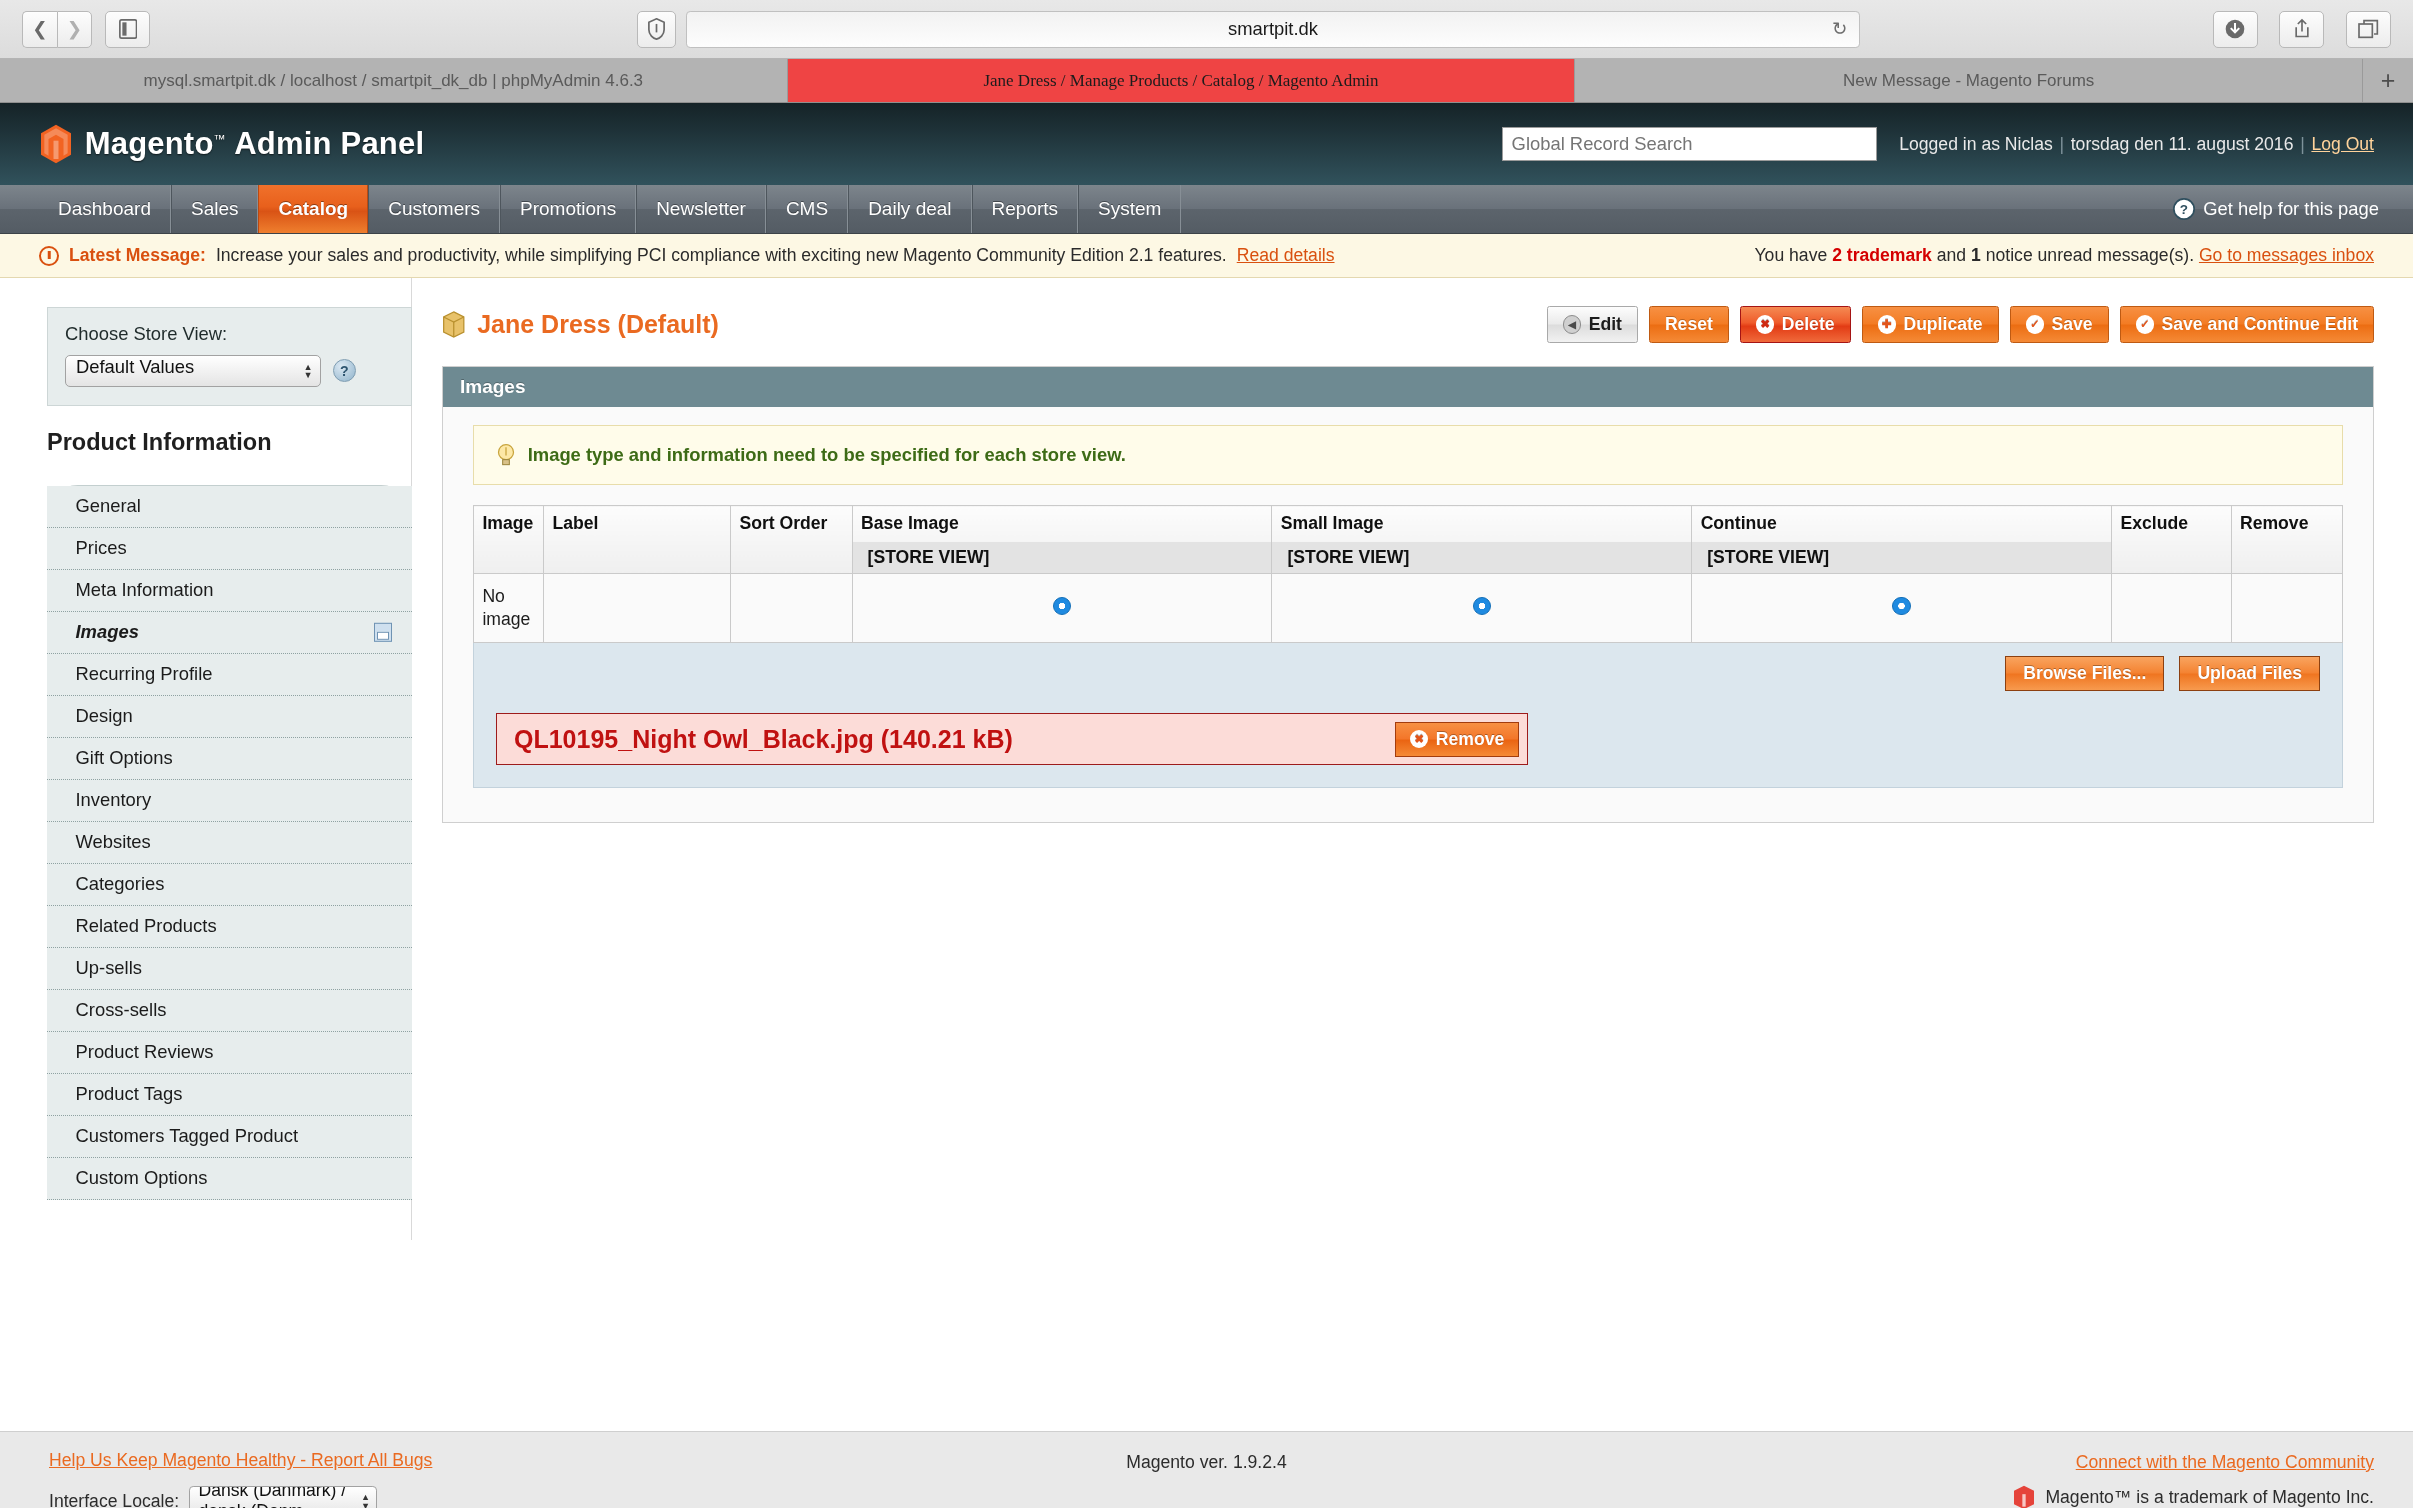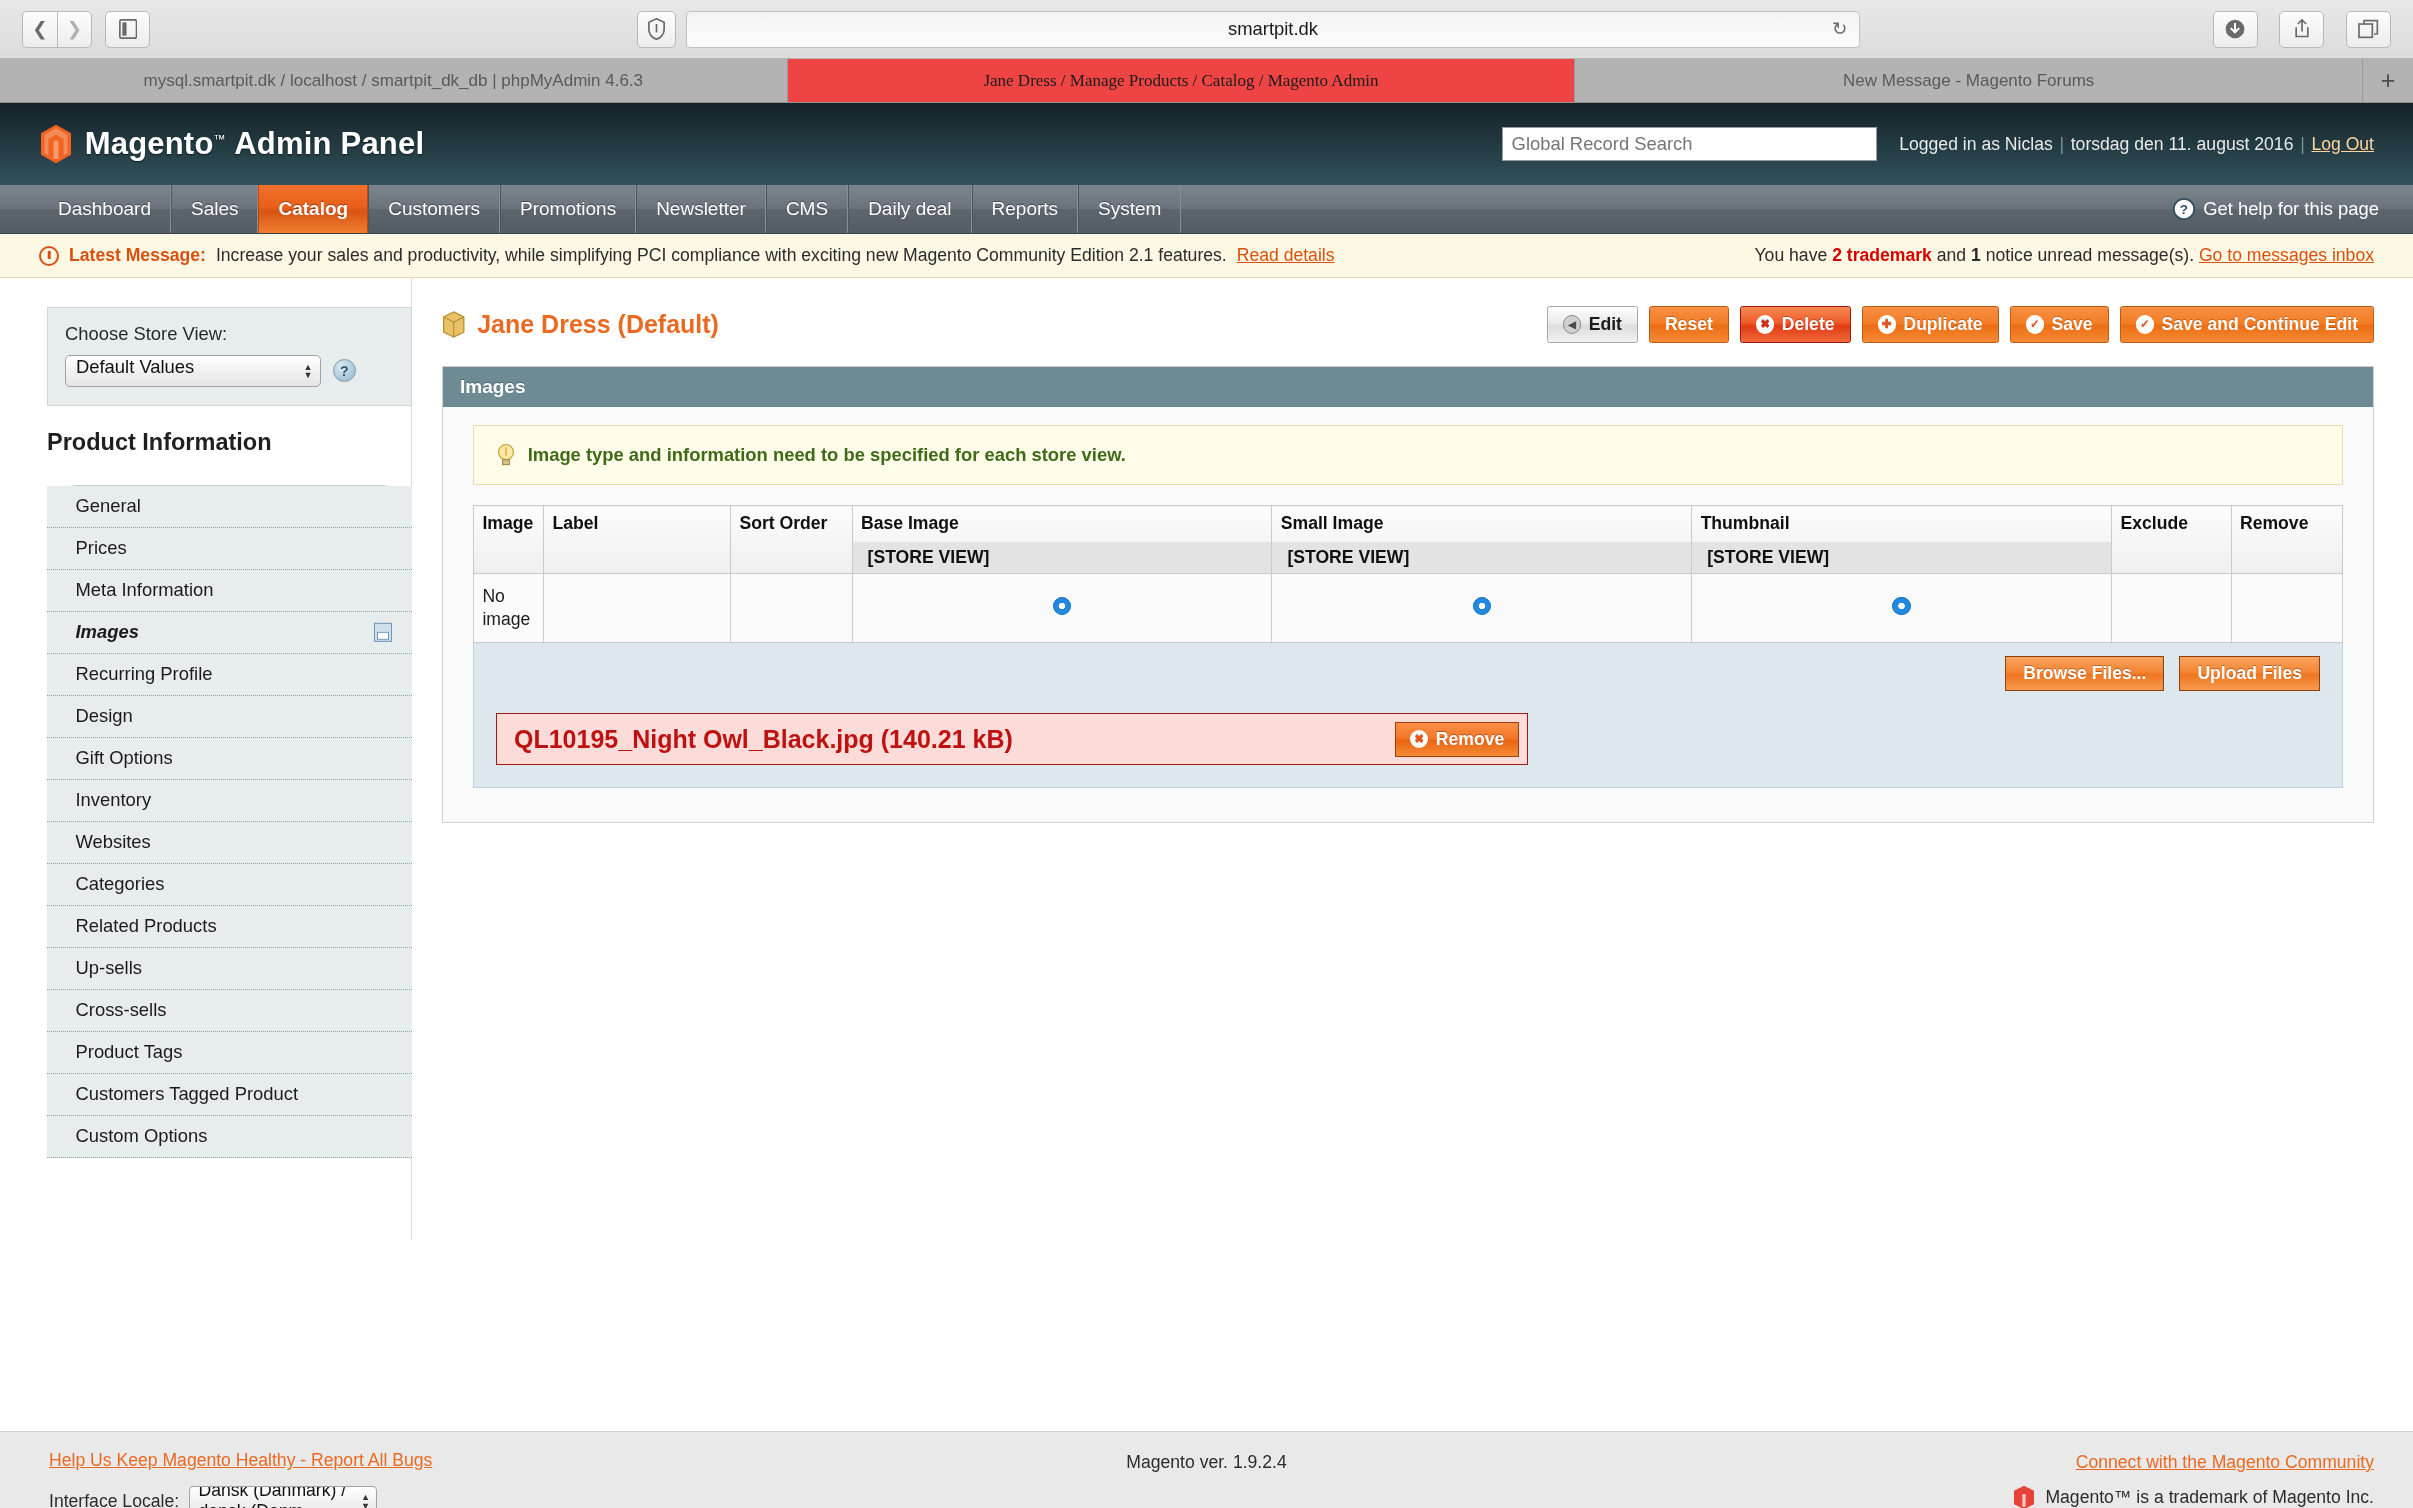--- a/index.html
+++ b/index.html
@@ -539,20 +539,21 @@
       </div>
       <div class="pi-item">Recurring Profile</div>
       <div class="pi-item">Design</div>
       <div class="pi-item">Gift Options</div>
       <div class="pi-item">Inventory</div>
       <div class="pi-item">Websites</div>
       <div class="pi-item">Categories</div>
       <div class="pi-item">Related Products</div>
       <div class="pi-item">Up-sells</div>
       <div class="pi-item">Cross-sells</div>
+      <div class="pi-item">Product Reviews</div>
       <div class="pi-item">Product Tags</div>
       <div class="pi-item">Customers Tagged Product</div>
       <div class="pi-item">Custom Options</div>
     </div>
   </div>
 
   <div class="content">
     <div class="content-head">
       <div class="page-title">
         <svg class="title-box-icon" viewBox="0 0 28 32">
@@ -603,21 +604,21 @@
         </div>
 
         <table class="img-table">
           <thead>
             <tr>
               <th class="nosv" style="width:57px"><span>Image</span><span class="sv">&nbsp;</span></th>
               <th class="nosv" style="width:183px"><span>Label</span><span class="sv">&nbsp;</span></th>
               <th class="nosv" style="width:119px"><span>Sort Order</span><span class="sv">&nbsp;</span></th>
               <th style="width:411px"><span>Base Image</span><span class="sv">[STORE VIEW]</span></th>
               <th style="width:411px"><span>Small Image</span><span class="sv">[STORE VIEW]</span></th>
-              <th style="width:411px"><span>Thumbnail</span><span class="sv">[STORE VIEW]</span></th>
+              <th style="width:411px"><span>Continue</span><span class="sv">[STORE VIEW]</span></th>
               <th class="nosv" style="width:117px"><span>Exclude</span><span class="sv">&nbsp;</span></th>
               <th class="nosv" style="width:109px"><span>Remove</span><span class="sv">&nbsp;</span></th>
             </tr>
           </thead>
           <tbody>
             <tr>
               <td class="noimg">No image</td>
               <td></td>
               <td></td>
               <td class="radio-cell"><span class="radio-on"></span></td>

